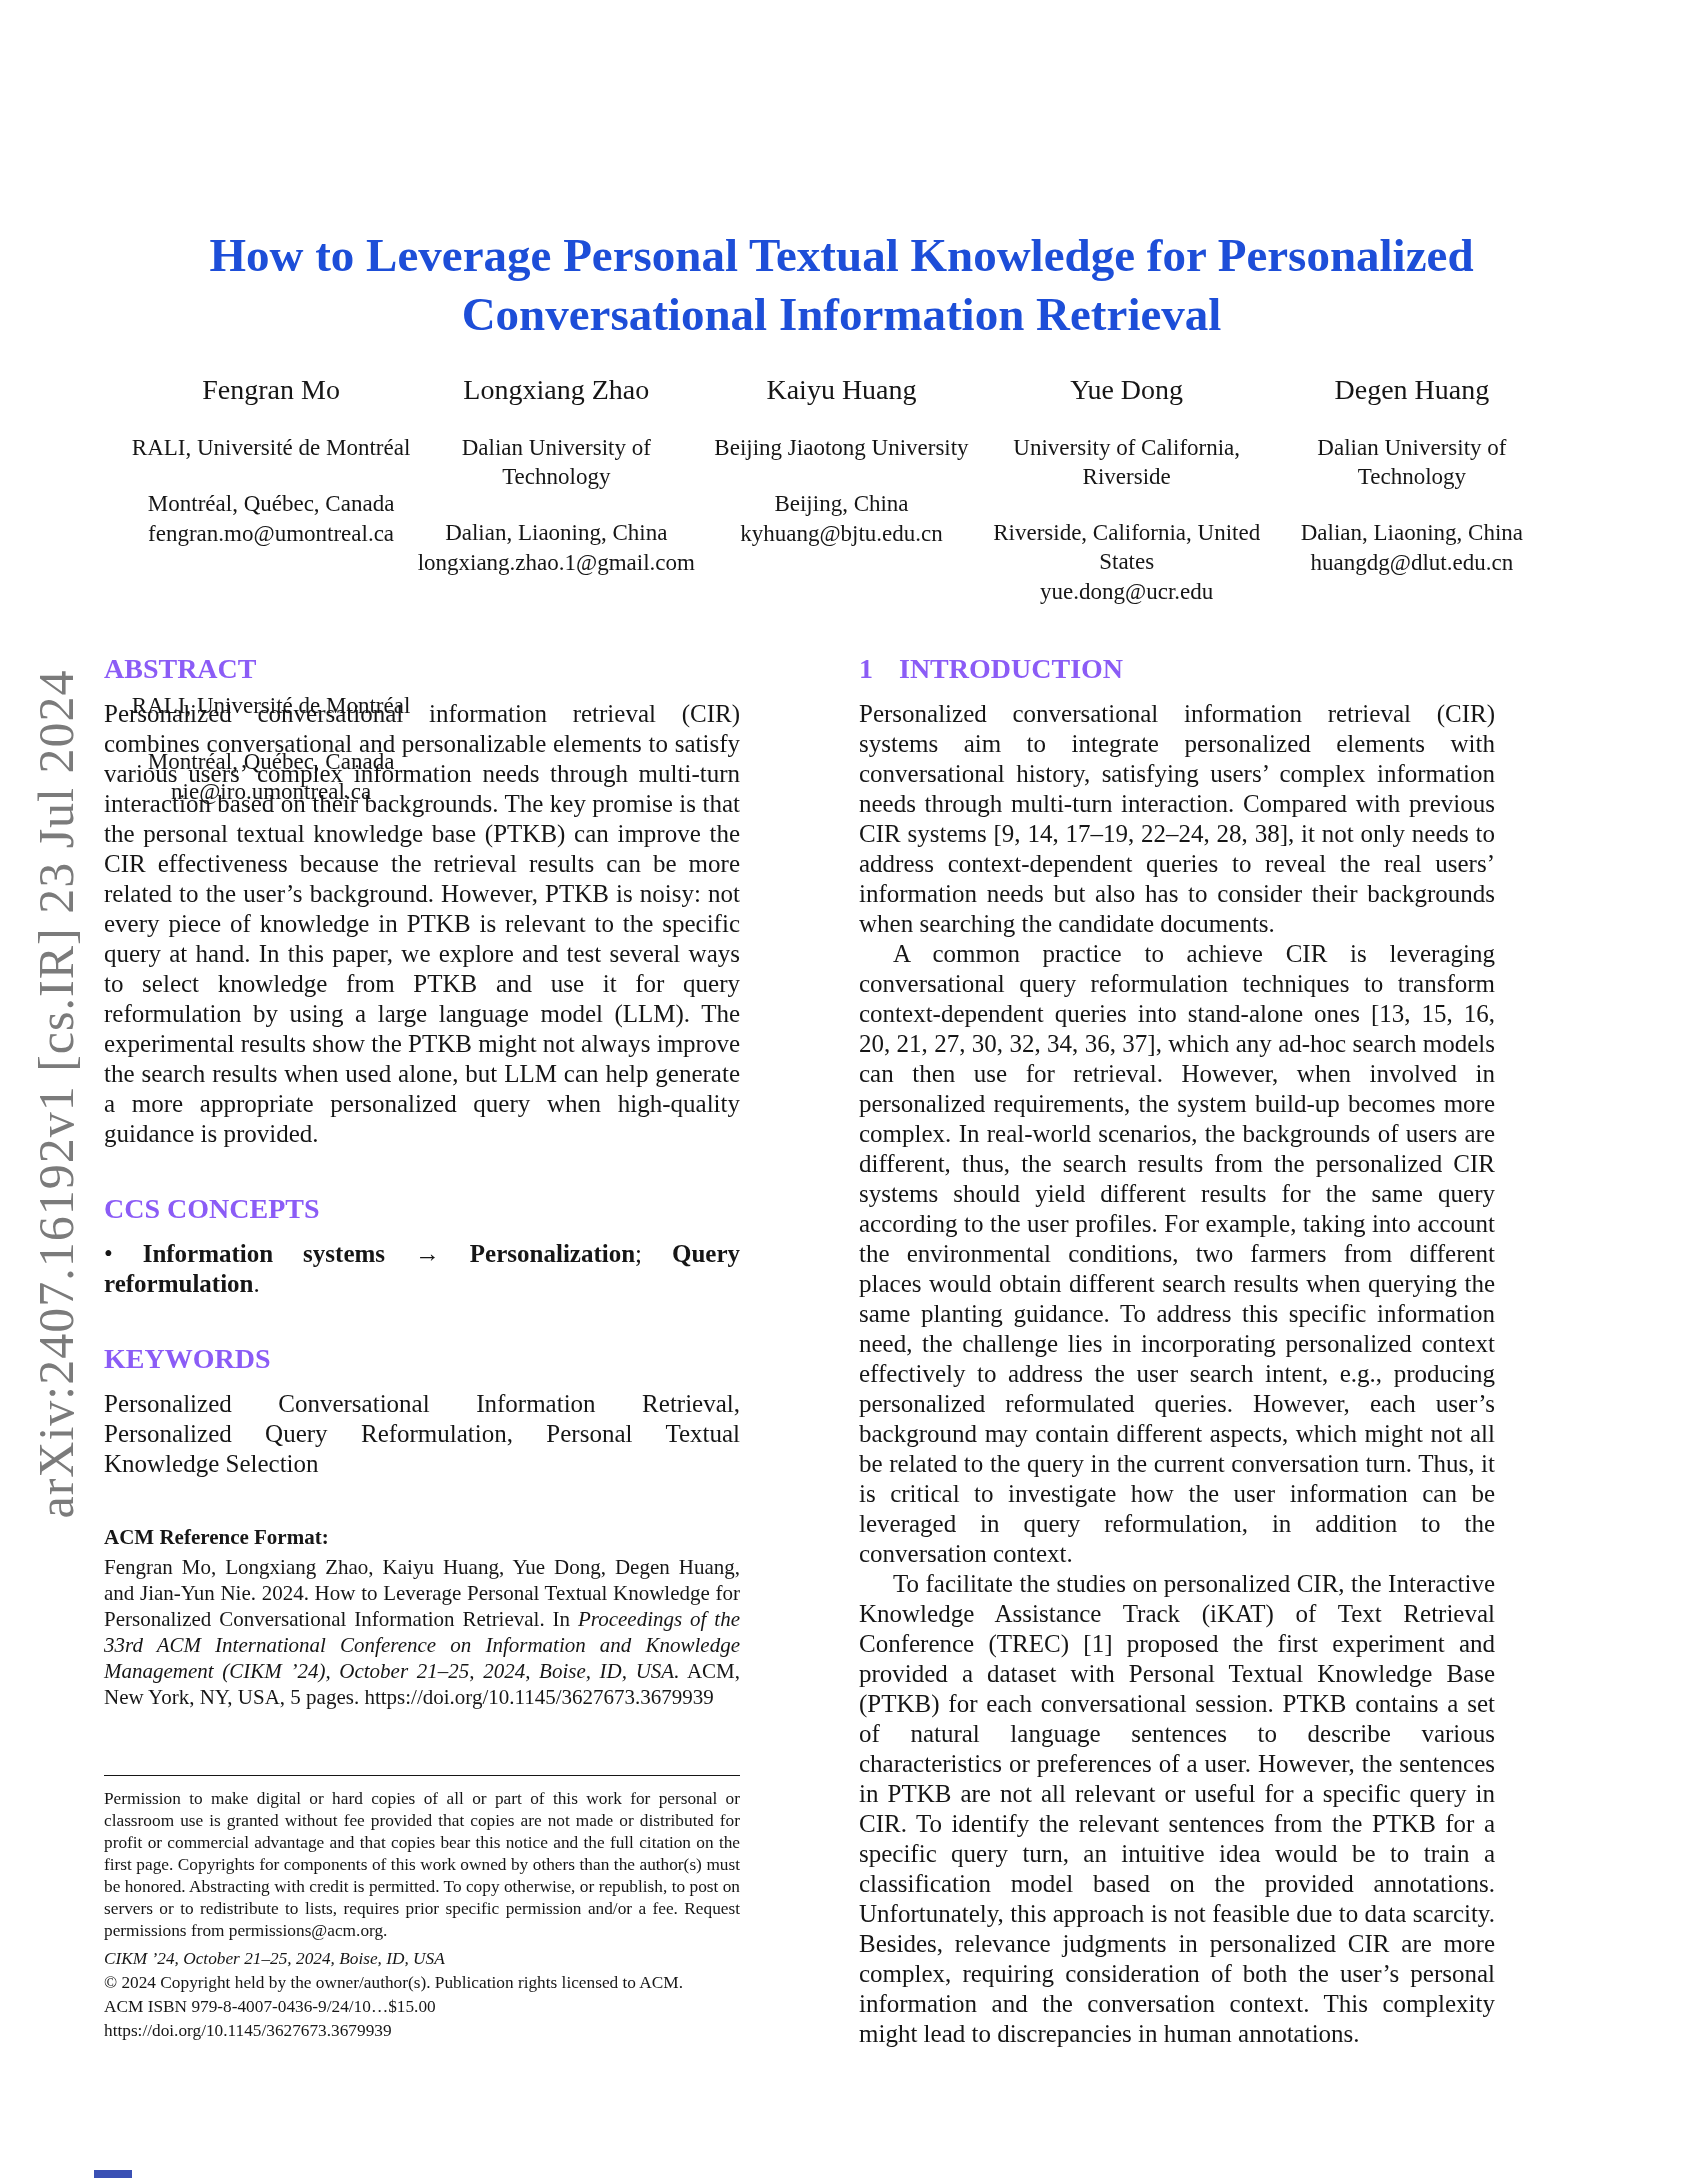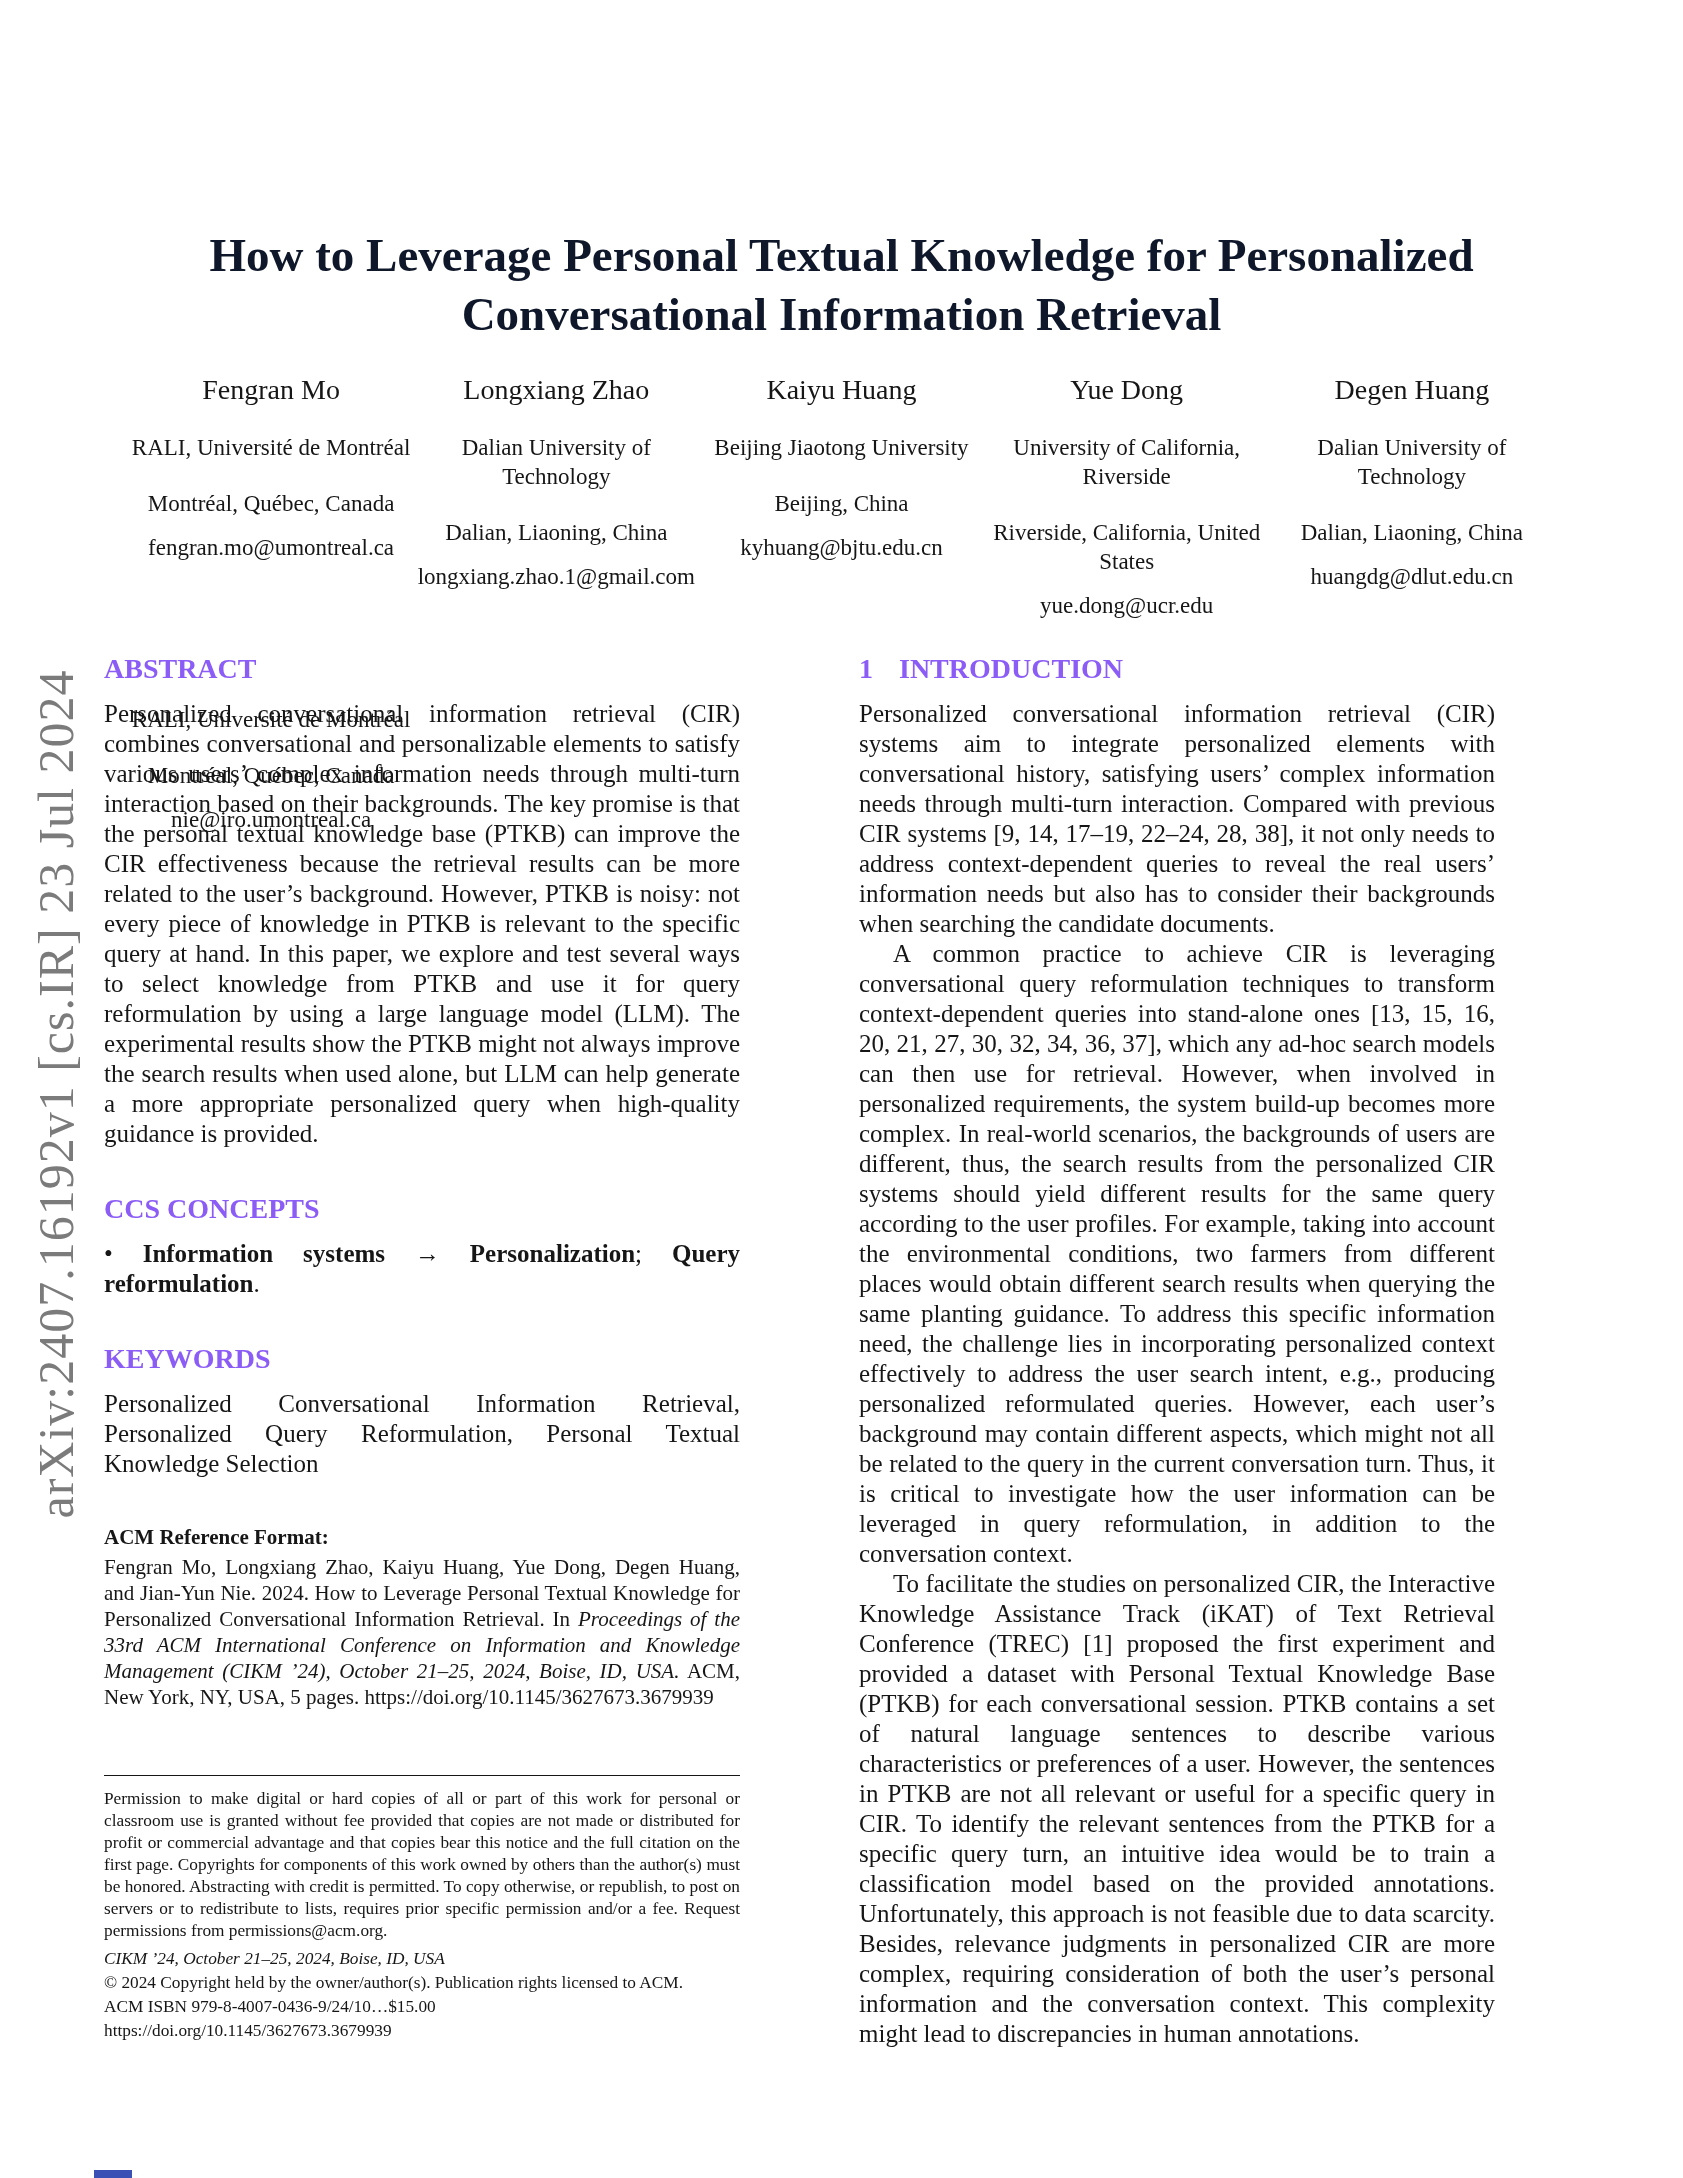--- a/index.html
+++ b/index.html
@@ -23,33 +23,33 @@
     color: #7b7b7b;
     letter-spacing: 1px;
   }
   .title {
     margin: 226px auto 0 auto;
     width: 1386px;
     text-align: center;
     font-size: 47px;
     line-height: 1.25;
     font-weight: bold;
-    color: #0f172a;
+    color: #1d4ed8;
   }
   .authors-grid {
     width: 1426px;
     margin: 30px auto 0 auto;
     display: grid;
     grid-template-columns: repeat(5, 1fr);
     row-gap: 58px;
   }
   .author { text-align: center; }
   .author-name { font-size: 28px; margin-bottom: 8px; }
   .author-affil { font-size: 23px; line-height: 29px; margin-top: 27px; }
-  .author-email { font-size: 23px; line-height: 29px; margin-top: 15px; }
+  .author-email { font-size: 23px; line-height: 29px; margin-top: 1px; }
   .col {
     position: absolute;
     top: 653px;
     width: 636px;
     text-align: justify;
   }
   .col-left { left: 104px; }
   .col-right { left: 859px; }
   h2.section-heading {
     font-size: 28px;

